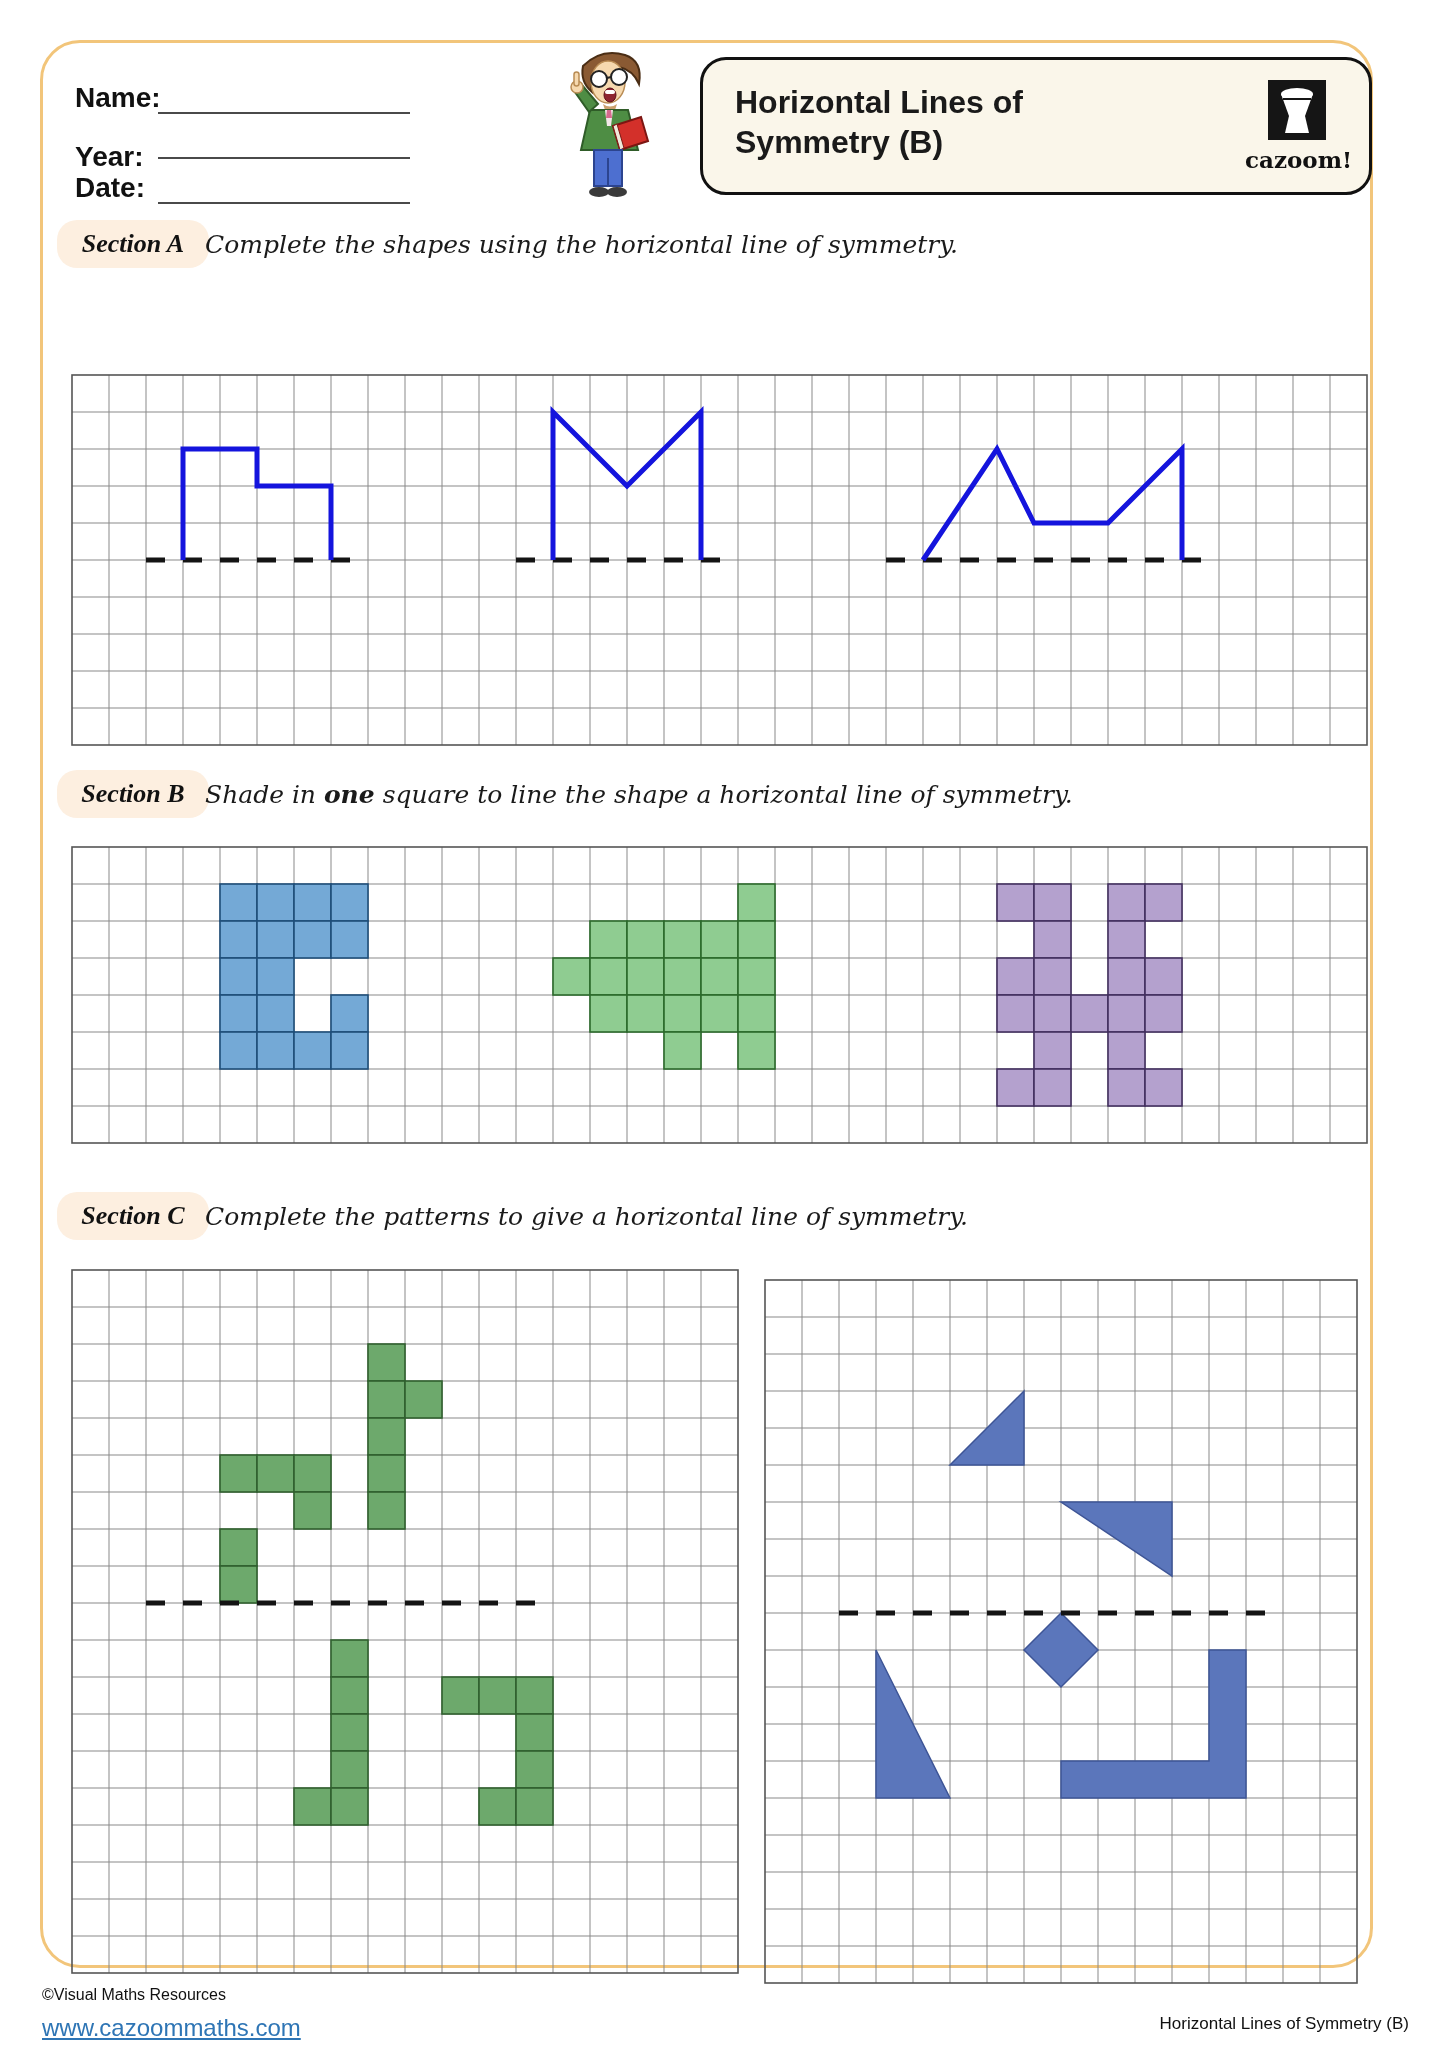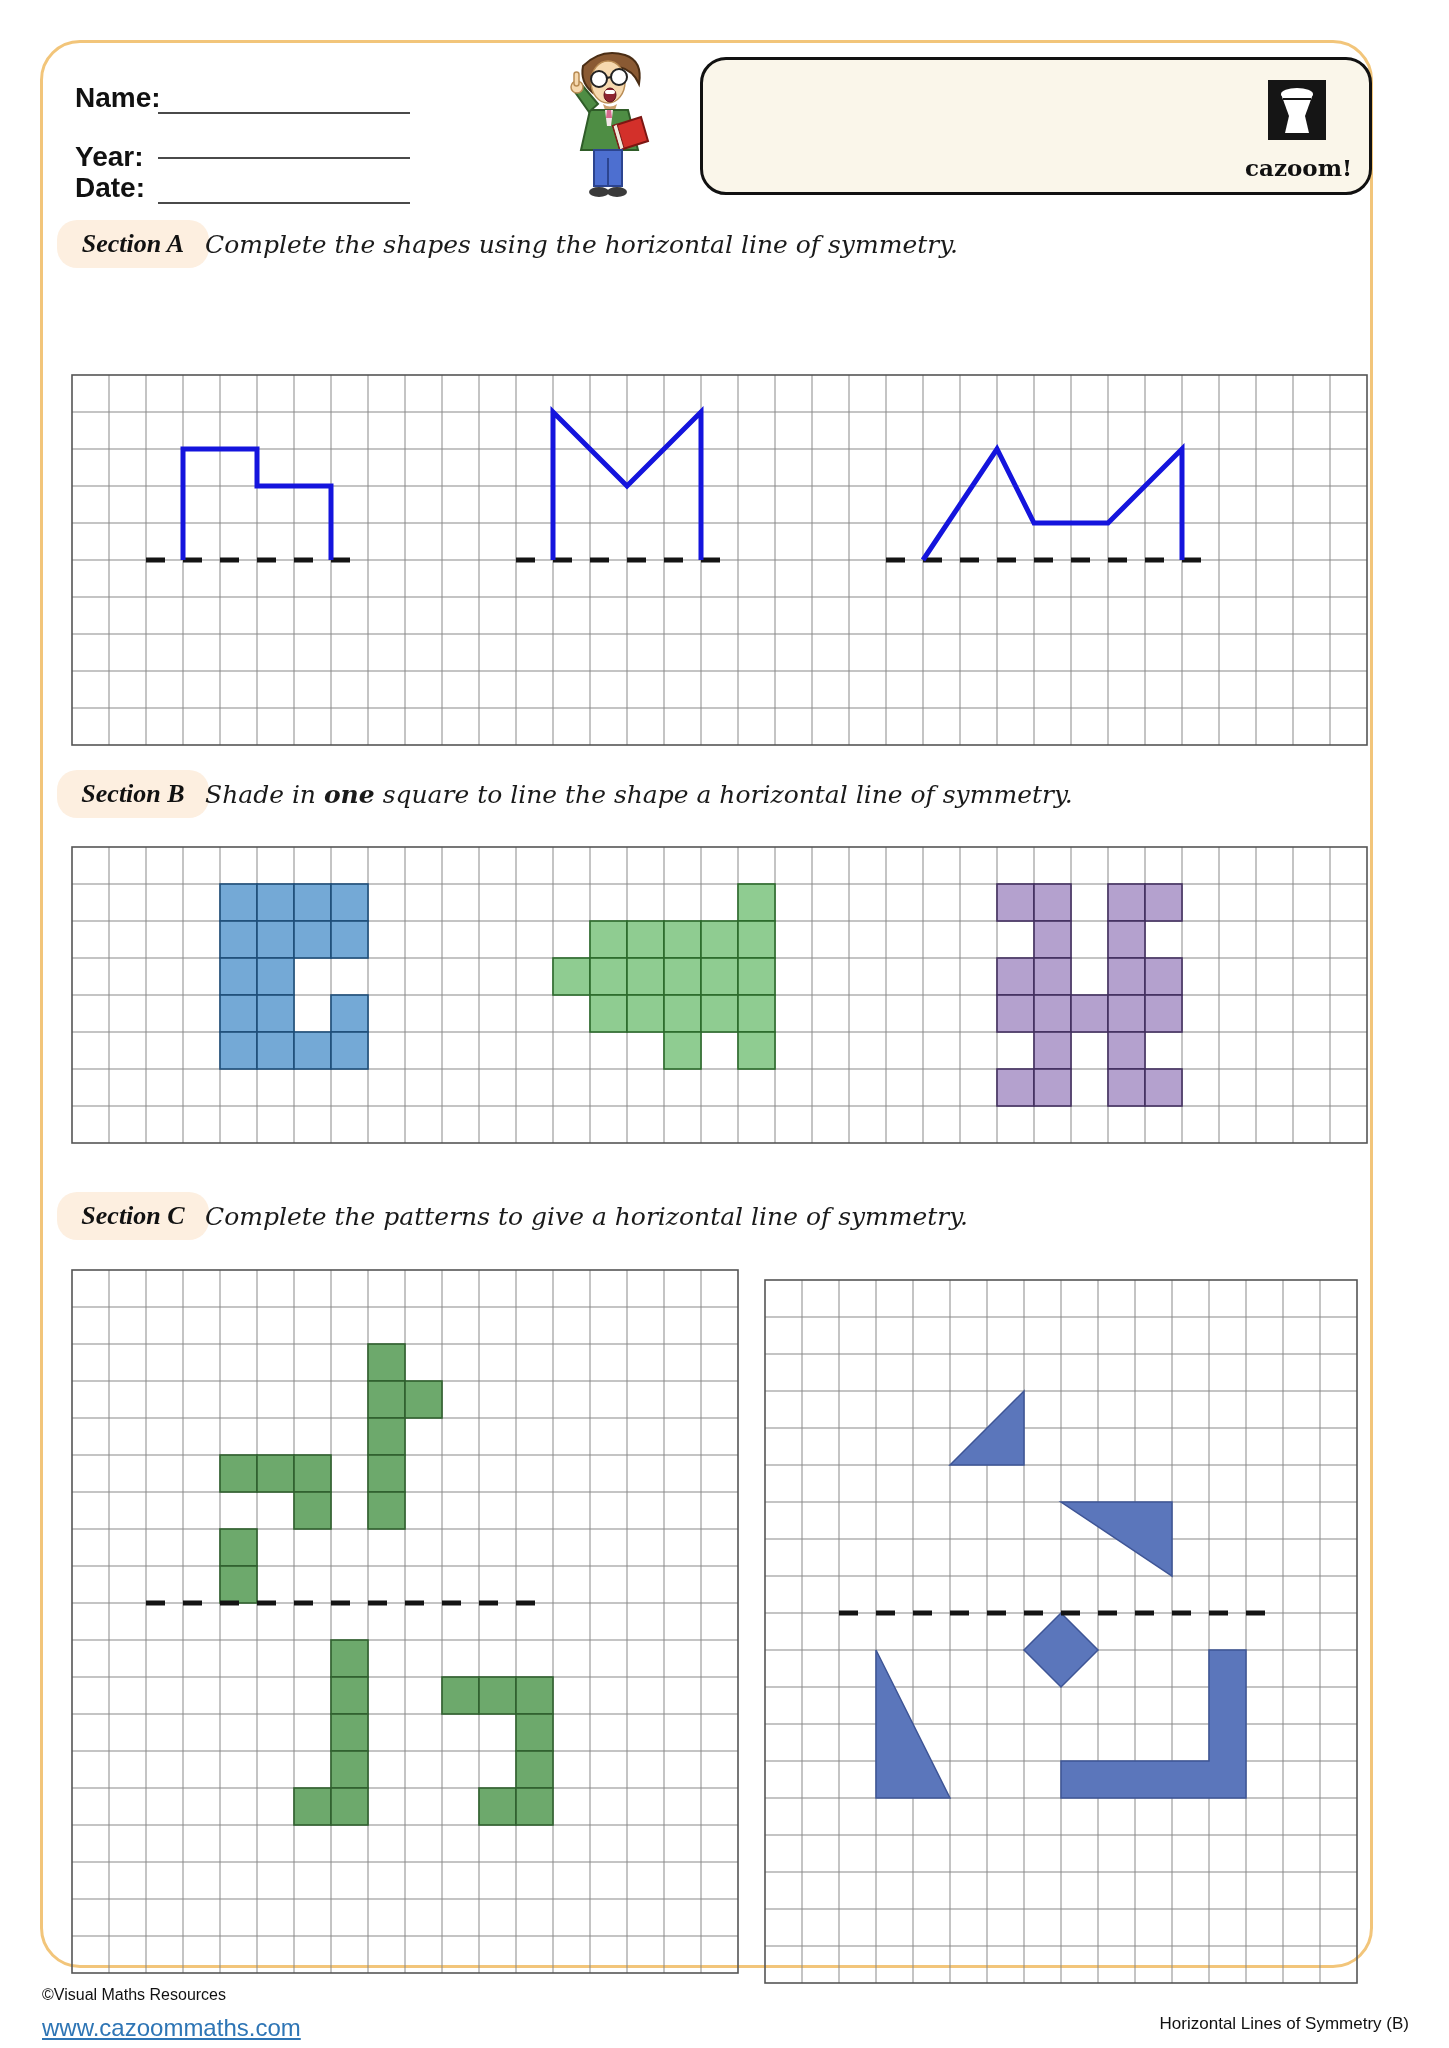--- a/index.html
+++ b/index.html
@@ -16,21 +16,21 @@
   .title-box{
     position:absolute;left:700px;top:57px;width:672px;height:138px;
     background:var(--title-box-bg);border:3px solid #111;border-radius:26px;box-sizing:border-box;
   }
   .title-text{
     position:absolute;left:32px;top:22px;font-size:32px;line-height:40px;font-weight:bold;color:#1a1a1a;
     letter-spacing:0px;font-family:"Liberation Sans",sans-serif;
   }
   .logo-wrap{position:absolute;right:20px;top:20px;width:104px;text-align:center;}
   .logo-square{width:58px;height:60px;background:#151515;margin:0 auto;}
-  .logo-text{font-family:"DejaVu Serif",serif;font-weight:bold;font-size:23px;color:#111;margin-top:14px;}
+  .logo-text{font-family:"DejaVu Serif",serif;font-weight:bold;font-size:23px;color:#111;margin-top:6px;}
   .pill{
     position:absolute;left:57px;width:152px;height:48px;background:var(--section-pill-bg);
     border-radius:20px;text-align:center;line-height:48px;
     font-family:"Liberation Serif",serif;font-style:italic;font-weight:bold;font-size:26px;color:#111;
   }
   .instruction{
     position:absolute;left:205px;font-family:"DejaVu Serif",serif;font-style:italic;
     font-size:25px;color:#1a1a1a;
   }
   .footer-copy{position:absolute;left:42px;top:1986px;font-size:16px;color:#111;}
@@ -70,20 +70,24 @@
   <rect x="21" y="26" width="5" height="14" rx="2.5" fill="#f6d9af" stroke="#b98c54" stroke-width="1.5"></rect>
   <path d="M60,80 L88,71 L95,95 L67,104 Z" fill="#d3302a" stroke="#7c1612" stroke-width="2"></path>
   <path d="M60,80 L64,78 L71,102 L67,104 Z" fill="#f0e9da" stroke="#7c1612" stroke-width="1"></path>
   <rect x="41" y="104" width="28" height="36" fill="#4d6fd0" stroke="#2c448f" stroke-width="2"></rect>
   <line x1="55" y1="112" x2="55" y2="140" stroke="#2c448f" stroke-width="2"></line>
   <ellipse cx="46" cy="146" rx="10" ry="5" fill="#3a3a3a"></ellipse>
   <ellipse cx="64" cy="146" rx="10" ry="5" fill="#3a3a3a"></ellipse>
 </svg>
 
 <div class="title-box">
+  <div class="title-text">
+    <div>Horizontal Lines of</div>
+    <div>Symmetry (B)</div>
+  </div>
   <div class="logo-wrap">
     <div class="logo-square">
       <svg width="58" height="60" viewBox="0 0 58 60">
         <ellipse cx="29" cy="14" rx="16" ry="6" fill="#ffffff"></ellipse>
         <path d="M13,14 L45,14 L37,36 L21,36 Z" fill="#ffffff"></path>
         <path d="M21,36 L37,36 L41,53 L17,53 Z" fill="#ffffff"></path>
         <line x1="15" y1="19" x2="43" y2="19" stroke="#151515" stroke-width="2"></line>
       </svg>
     </div>
     <div class="logo-text">cazoom!</div>

